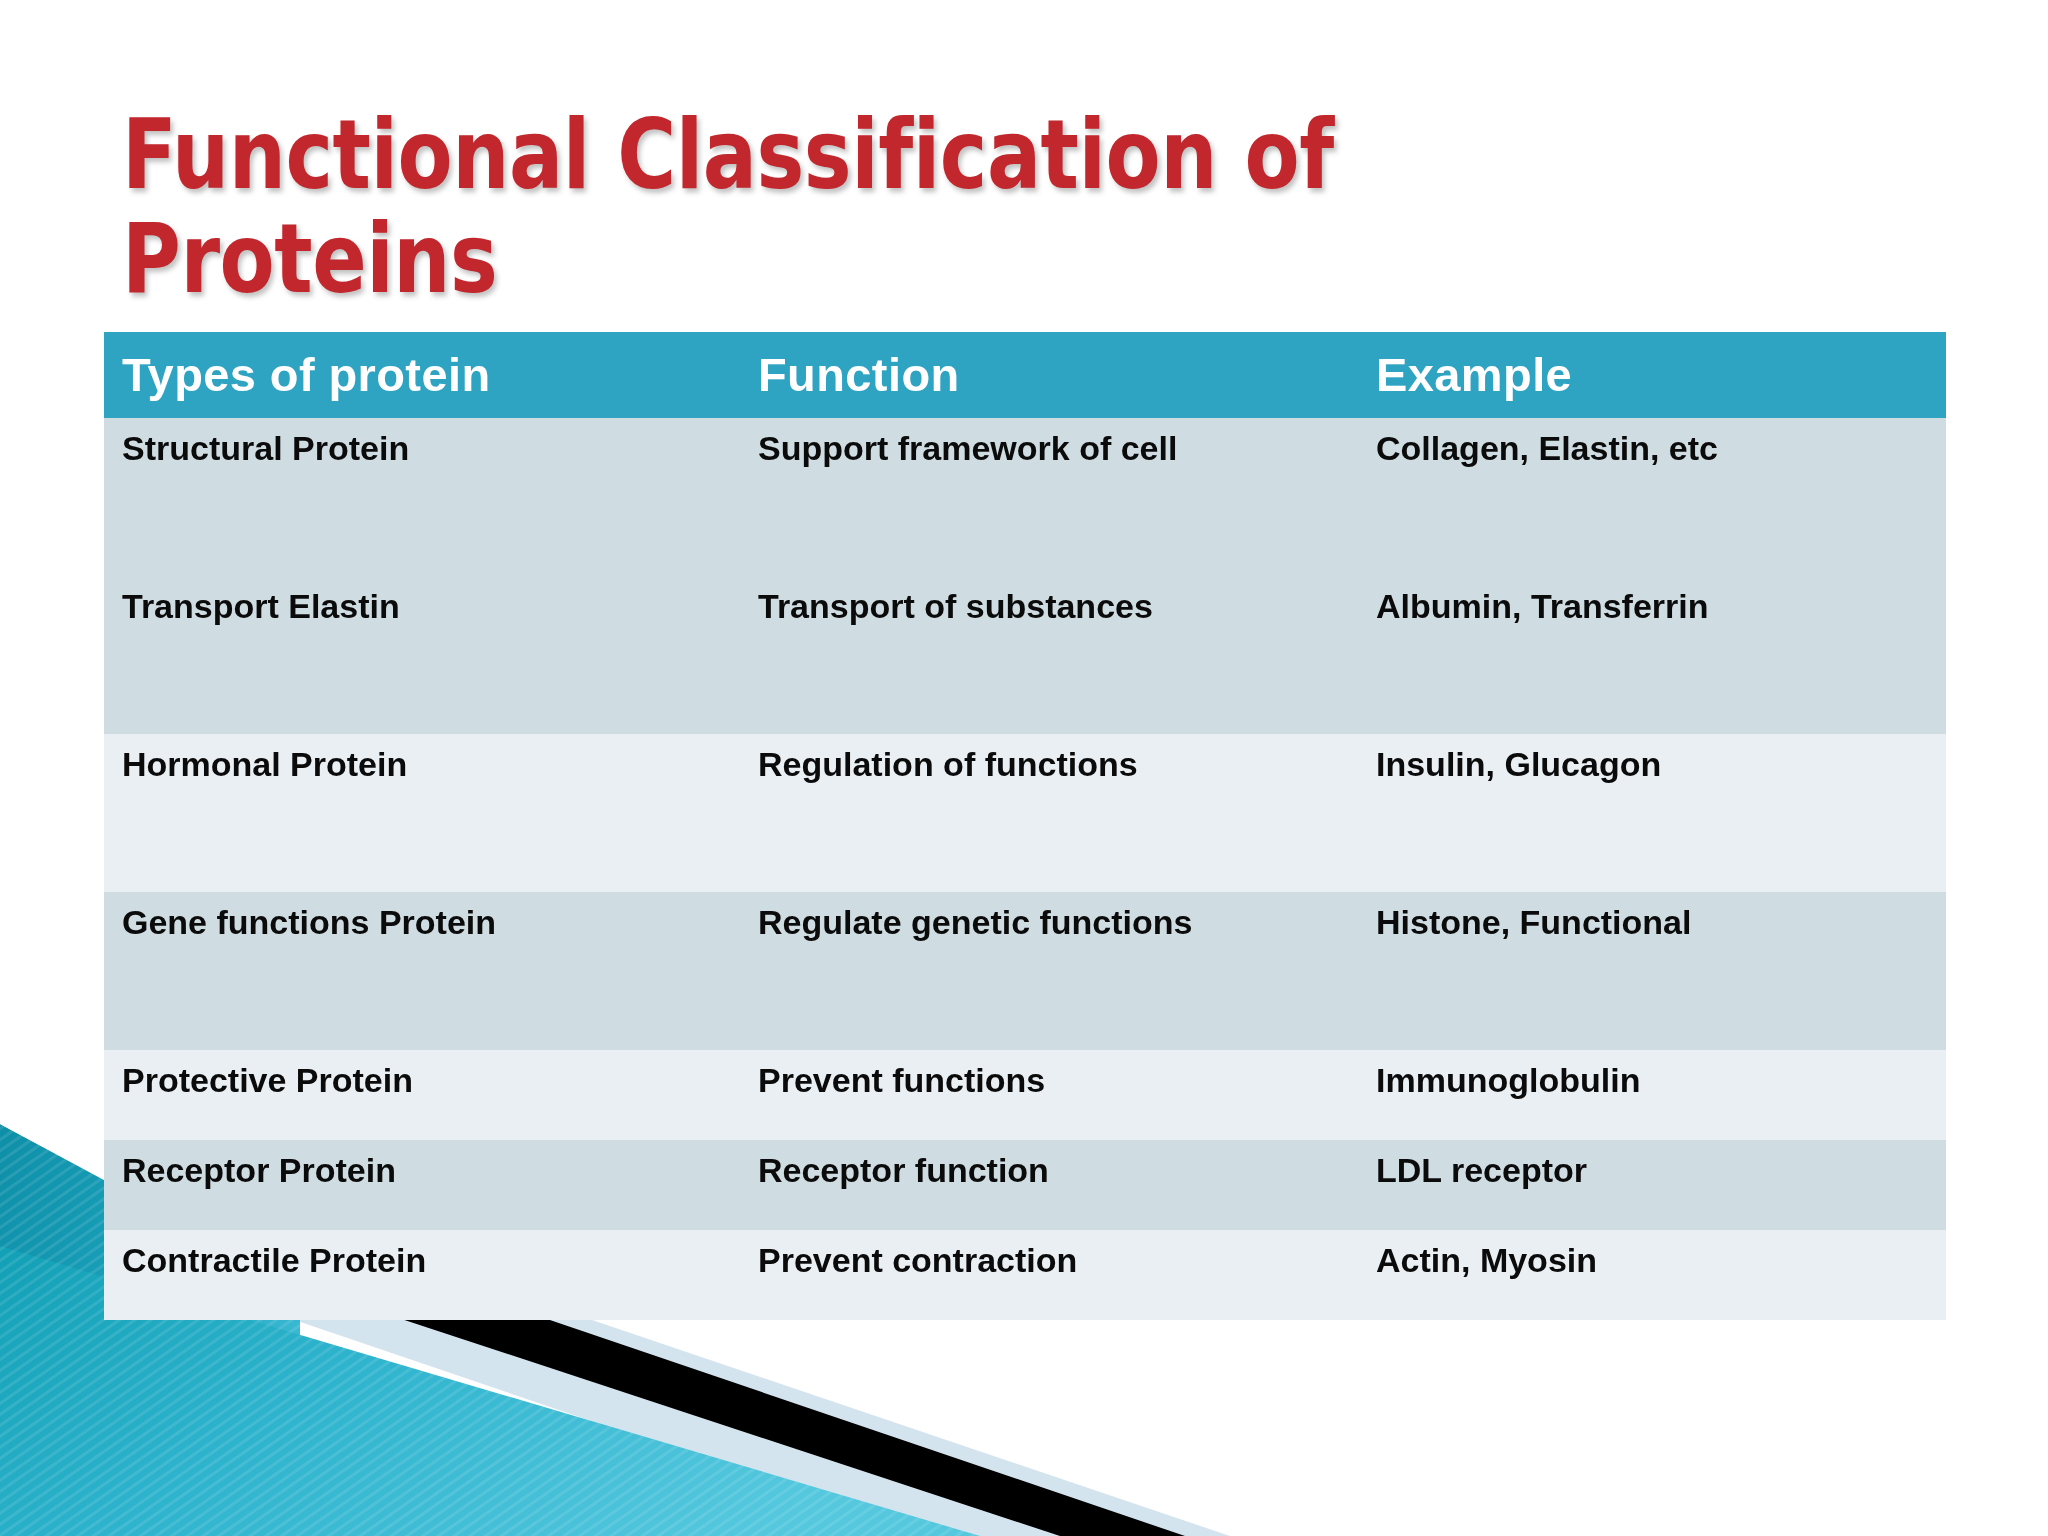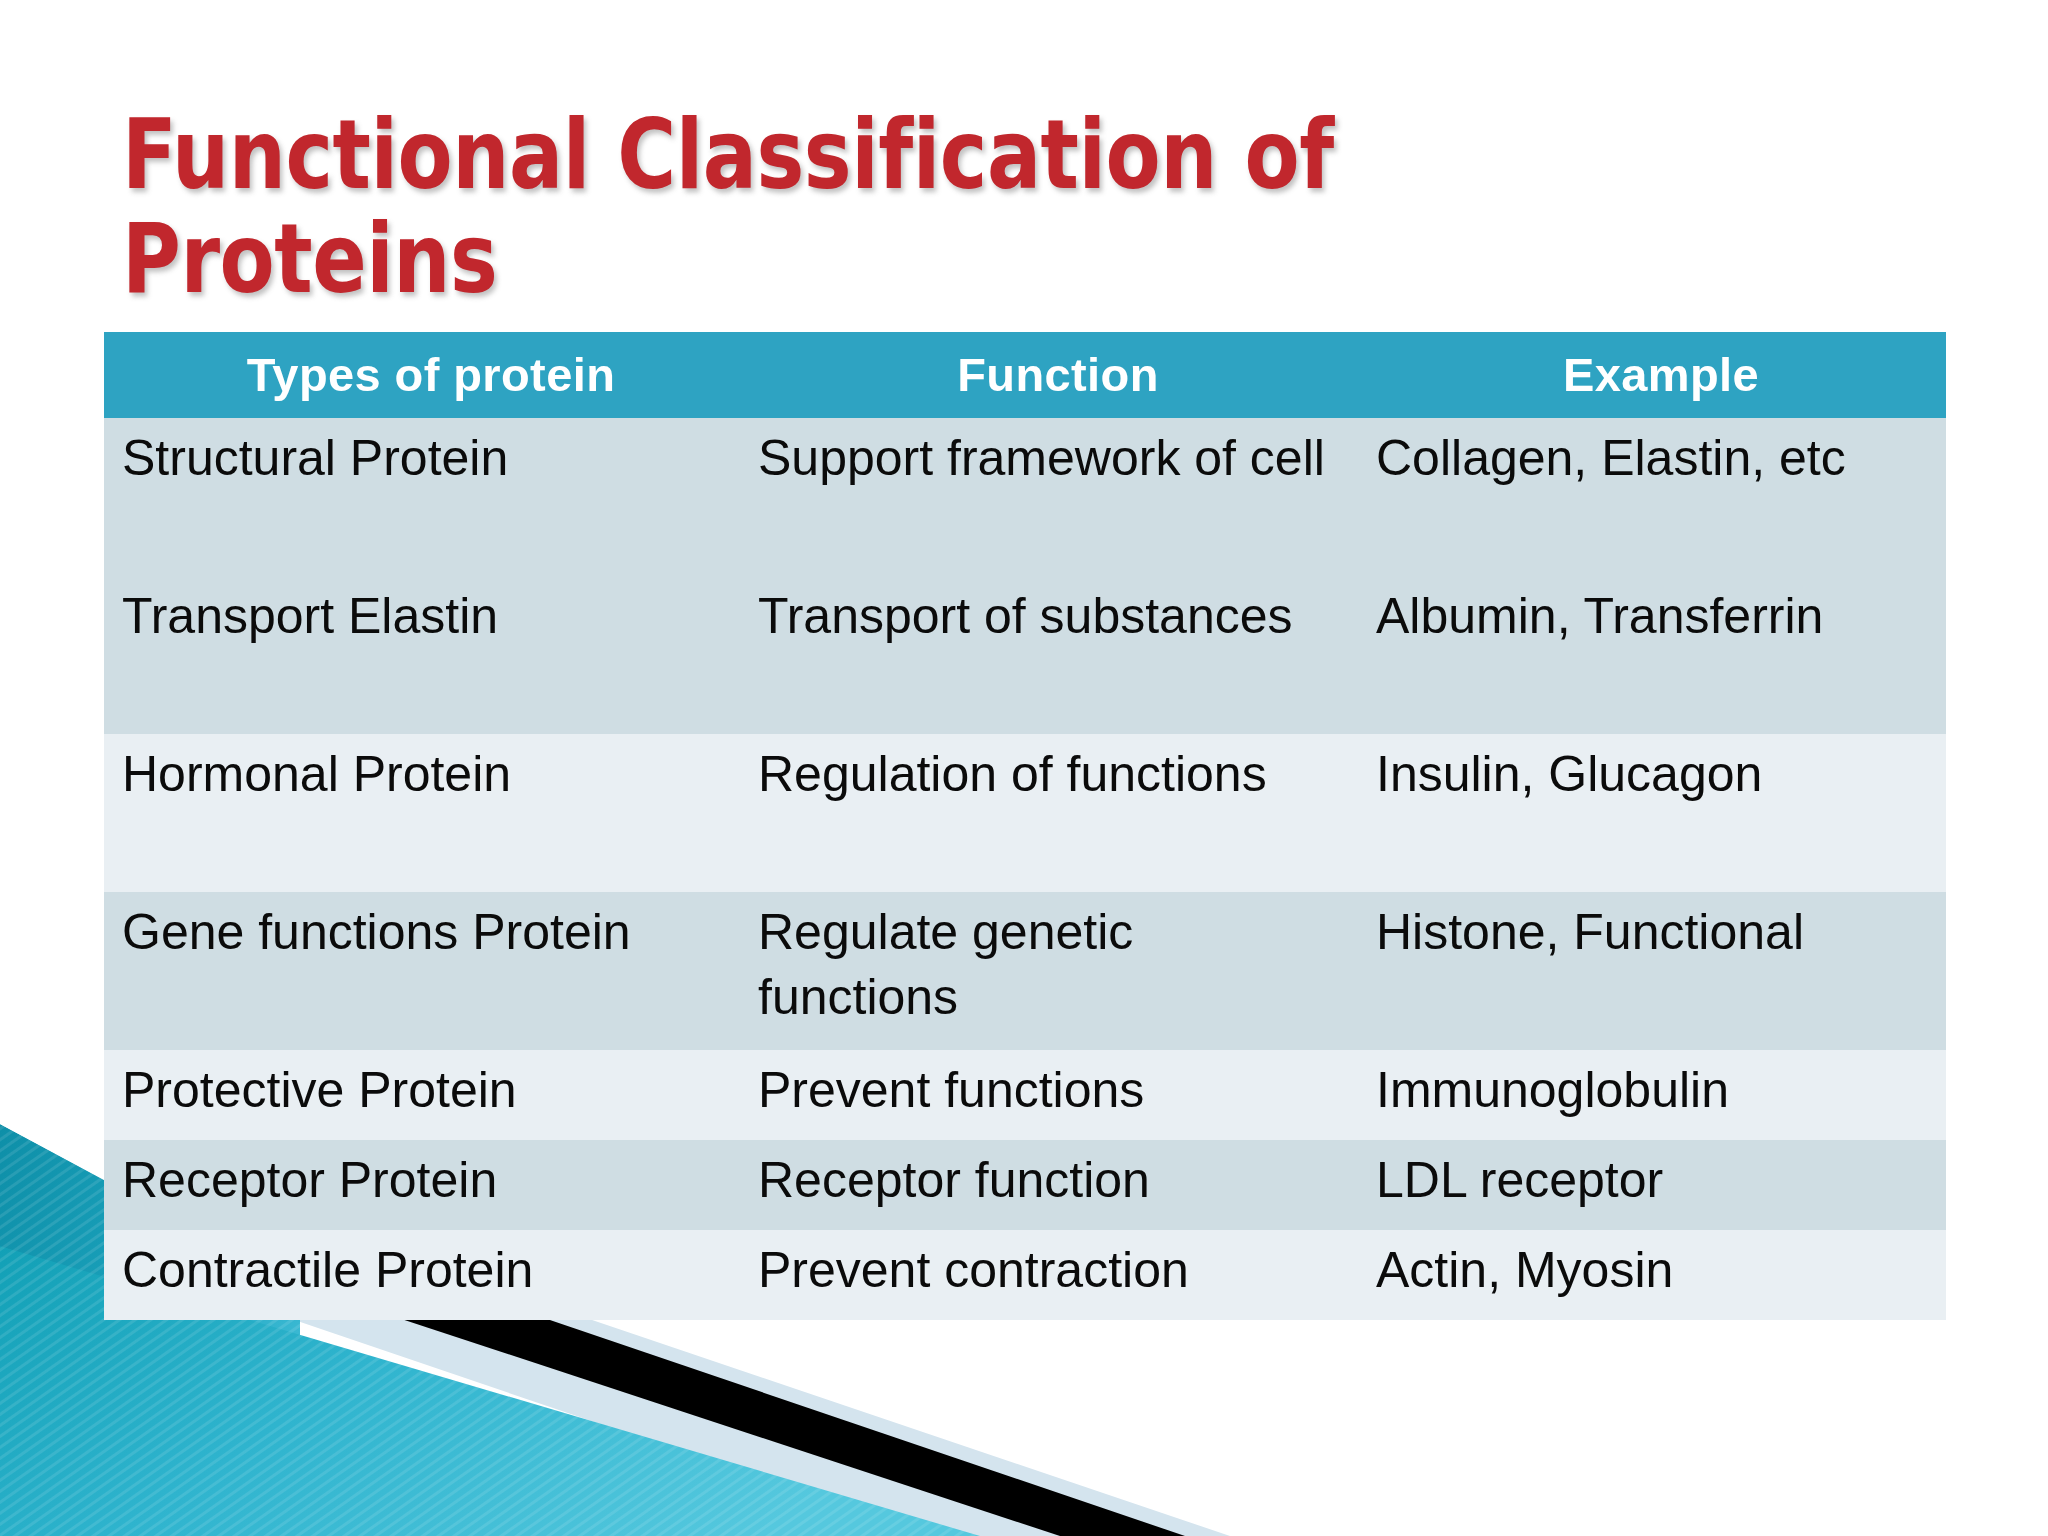--- a/index.html
+++ b/index.html
@@ -58,37 +58,38 @@
   }
   table.proteins col.c1 { width: 636px; }
   table.proteins col.c2 { width: 618px; }
   table.proteins col.c3 { width: 588px; }
 
   table.proteins thead th {
     background: #2EA3C2;
     color: #ffffff;
     font-size: 47px;
     font-weight: bold;
-    text-align: center;
+    text-align: left;
     padding: 9px 0 9px 18px;
     line-height: 1.1;
     letter-spacing: 0.4px;
     vertical-align: middle;
     height: 86px;
     box-sizing: border-box;
   }
 
   table.proteins tbody td {
-    font-size: 50px;
+    font-size: 34px;
     color: #0b0b0b;
     text-align: left;
     padding: 8px 14px 10px 18px;
     line-height: 1.30;
     vertical-align: top;
     box-sizing: border-box;
+    font-weight: bold;
   }
   table.proteins tbody tr.row-dark td { background: #CFDDE3; }
   table.proteins tbody tr.row-light td { background: #E9EFF3; }
 
   
   table.proteins tbody tr.tall td { height: 158px; }
   table.proteins tbody tr.short td { height: 90px; }
 </style>
 </head>
 <body>

